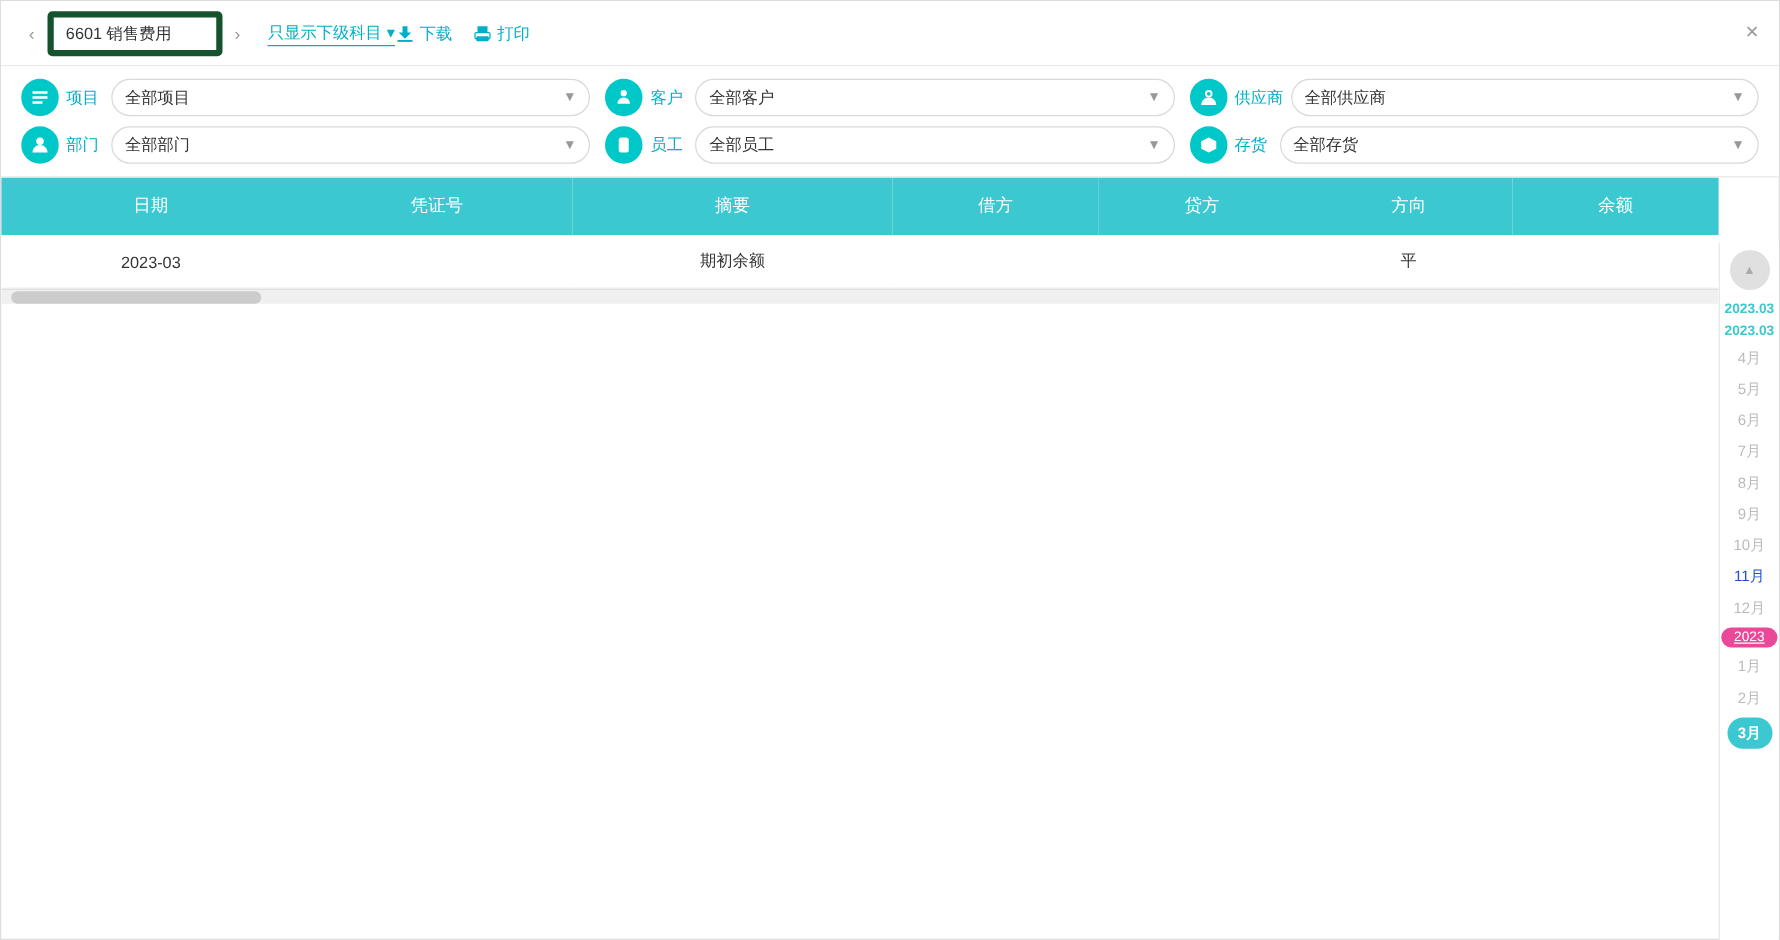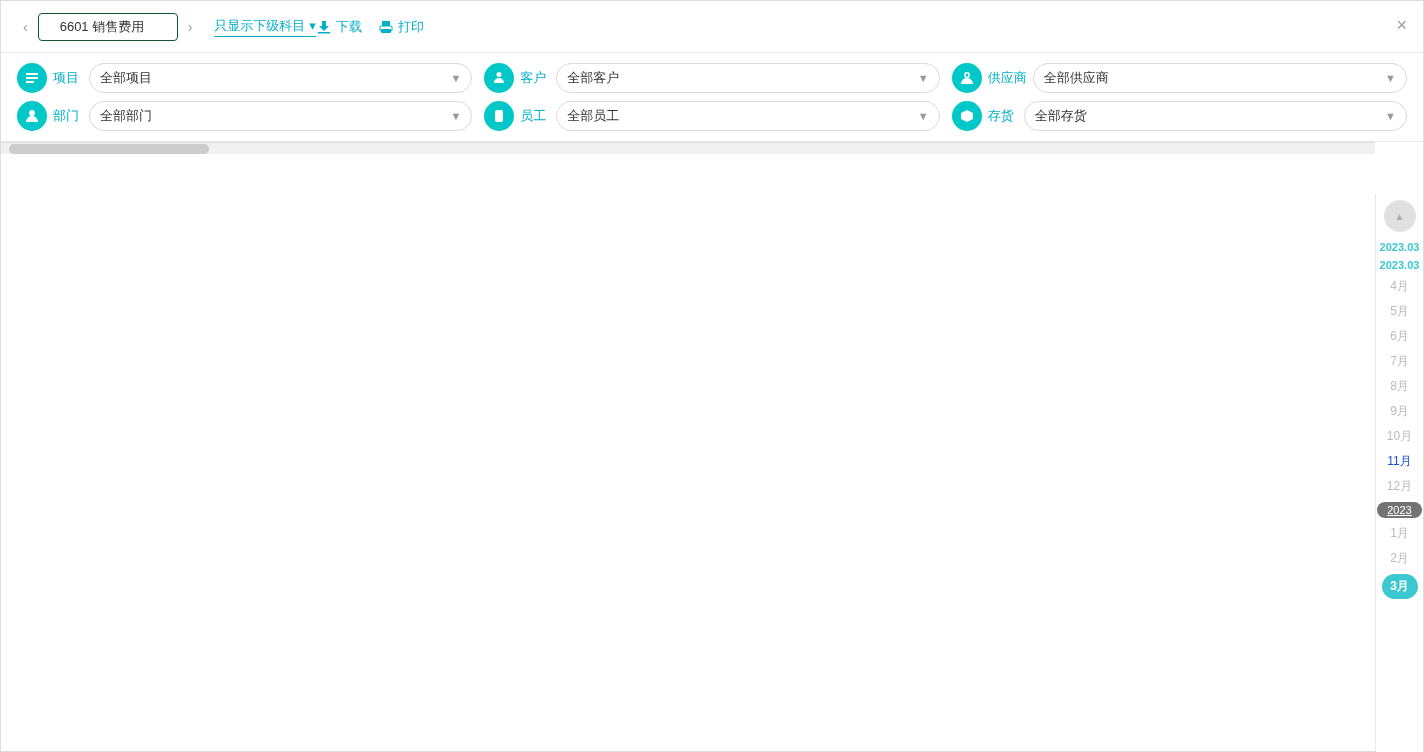--- a/index.html
+++ b/index.html
@@ -30,23 +30,23 @@
     .nav-prev, .nav-next {
       color: #999;
       cursor: pointer;
       font-size: 14px;
       padding: 2px 6px;
     }
     .account-label {
       display: flex;
       align-items: center;
       background: #fff;
-      border: 1px solid #14532d;
+      border: 5px solid #14532d;
       border-radius: 4px;
-      padding: 4px 21px;
+      padding: 4px 10px;
       min-width: 140px;
       color: #333;
       margin: 0 4px;
       font-size: 13px;
     }
     .show-sub {
       display: flex;
       align-items: center;
       margin-left: 16px;
       color: #00b0c8;
@@ -335,20 +335,44 @@
           <span>全部存货</span>
           <span class="down-arrow">▼</span>
         </div>
       </div>
     </div>
   </div>
 
   <div style="display:flex; height:calc(752px - 52px - 82px); position:relative;">
 
     <div class="table-container" style="flex:1; overflow:auto; margin-right:48px;">
+      <table class="main-table">
+        <thead>
+          <tr>
+            <th>日期</th>
+            <th>凭证号</th>
+            <th>摘要</th>
+            <th>借方</th>
+            <th>贷方</th>
+            <th>方向</th>
+            <th>余额</th>
+          </tr>
+        </thead>
+        <tbody id="table-body">
+        <tr>
+    <td>2023-03</td>
+    <td></td>
+    <td>期初余额</td>
+    <td></td>
+    <td></td>
+    <td>平</td>
+    <td></td>
+  </tr>
+          </tbody>
+      </table>
 
       <div style="height:12px; background:#f0f0f0; border-top:1px solid #e0e0e0; position:sticky; bottom:0;">
         <div style="width:200px; height:10px; background:#ccc; border-radius:5px; margin:1px 8px;"></div>
       </div>
     </div>
 
     <div class="timeline">
       <div class="timeline-up">
         <span style="font-size:10px; color:#aaa;">▲</span>
       </div>
@@ -357,21 +381,21 @@
           <div style="color: rgb(60, 200, 208); font-size: 11px; padding: 3px 0px; text-align: center; cursor: pointer; font-weight: bold; width: 100%;">2023.03</div>
           <div style="color: rgb(187, 187, 187); font-size: 12px; padding: 4px 0px; text-align: center; cursor: pointer; width: 100%;">4月</div>
           <div style="color: rgb(187, 187, 187); font-size: 12px; padding: 4px 0px; text-align: center; cursor: pointer; width: 100%;">5月</div>
           <div style="color: rgb(187, 187, 187); font-size: 12px; padding: 4px 0px; text-align: center; cursor: pointer; width: 100%;">6月</div>
           <div style="color: rgb(187, 187, 187); font-size: 12px; padding: 4px 0px; text-align: center; cursor: pointer; width: 100%;">7月</div>
           <div style="color: rgb(187, 187, 187); font-size: 12px; padding: 4px 0px; text-align: center; cursor: pointer; width: 100%;">8月</div>
           <div style="color: rgb(187, 187, 187); font-size: 12px; padding: 4px 0px; text-align: center; cursor: pointer; width: 100%;">9月</div>
           <div style="color: rgb(187, 187, 187); font-size: 12px; padding: 4px 0px; text-align: center; cursor: pointer; width: 100%;">10月</div>
           <div style="color: #1d4ed8; font-size: 12px; padding: 4px 0px; text-align: center; cursor: pointer; width: 100%;">11月</div>
           <div style="color: rgb(187, 187, 187); font-size: 12px; padding: 4px 0px; text-align: center; cursor: pointer; width: 100%;">12月</div>
-          <div style="background: #737373; color: rgb(255, 255, 255); border-radius: 8px; font-size: 11px; padding: 2px 10px; margin: 3px auto; cursor: pointer; text-align: center; text-decoration: underline;">2023</div>
+          <div style="background: #ec4899; color: rgb(255, 255, 255); border-radius: 8px; font-size: 11px; padding: 2px 10px; margin: 3px auto; cursor: pointer; text-align: center; text-decoration: underline;">2023</div>
           <div style="color: rgb(187, 187, 187); font-size: 12px; padding: 4px 0px; text-align: center; cursor: pointer; width: 100%;">1月</div>
           <div style="color: rgb(187, 187, 187); font-size: 12px; padding: 4px 0px; text-align: center; cursor: pointer; width: 100%;">2月</div>
           <div style="background: rgb(60, 200, 208); color: rgb(255, 255, 255); border-radius: 14px; width: 36px; padding: 4px 0px; text-align: center; font-size: 12px; margin: 3px auto; cursor: pointer; font-weight: bold;">3月</div>
         </div>
 
     </div>
   </div>
 </div>
 
 </body></html>

